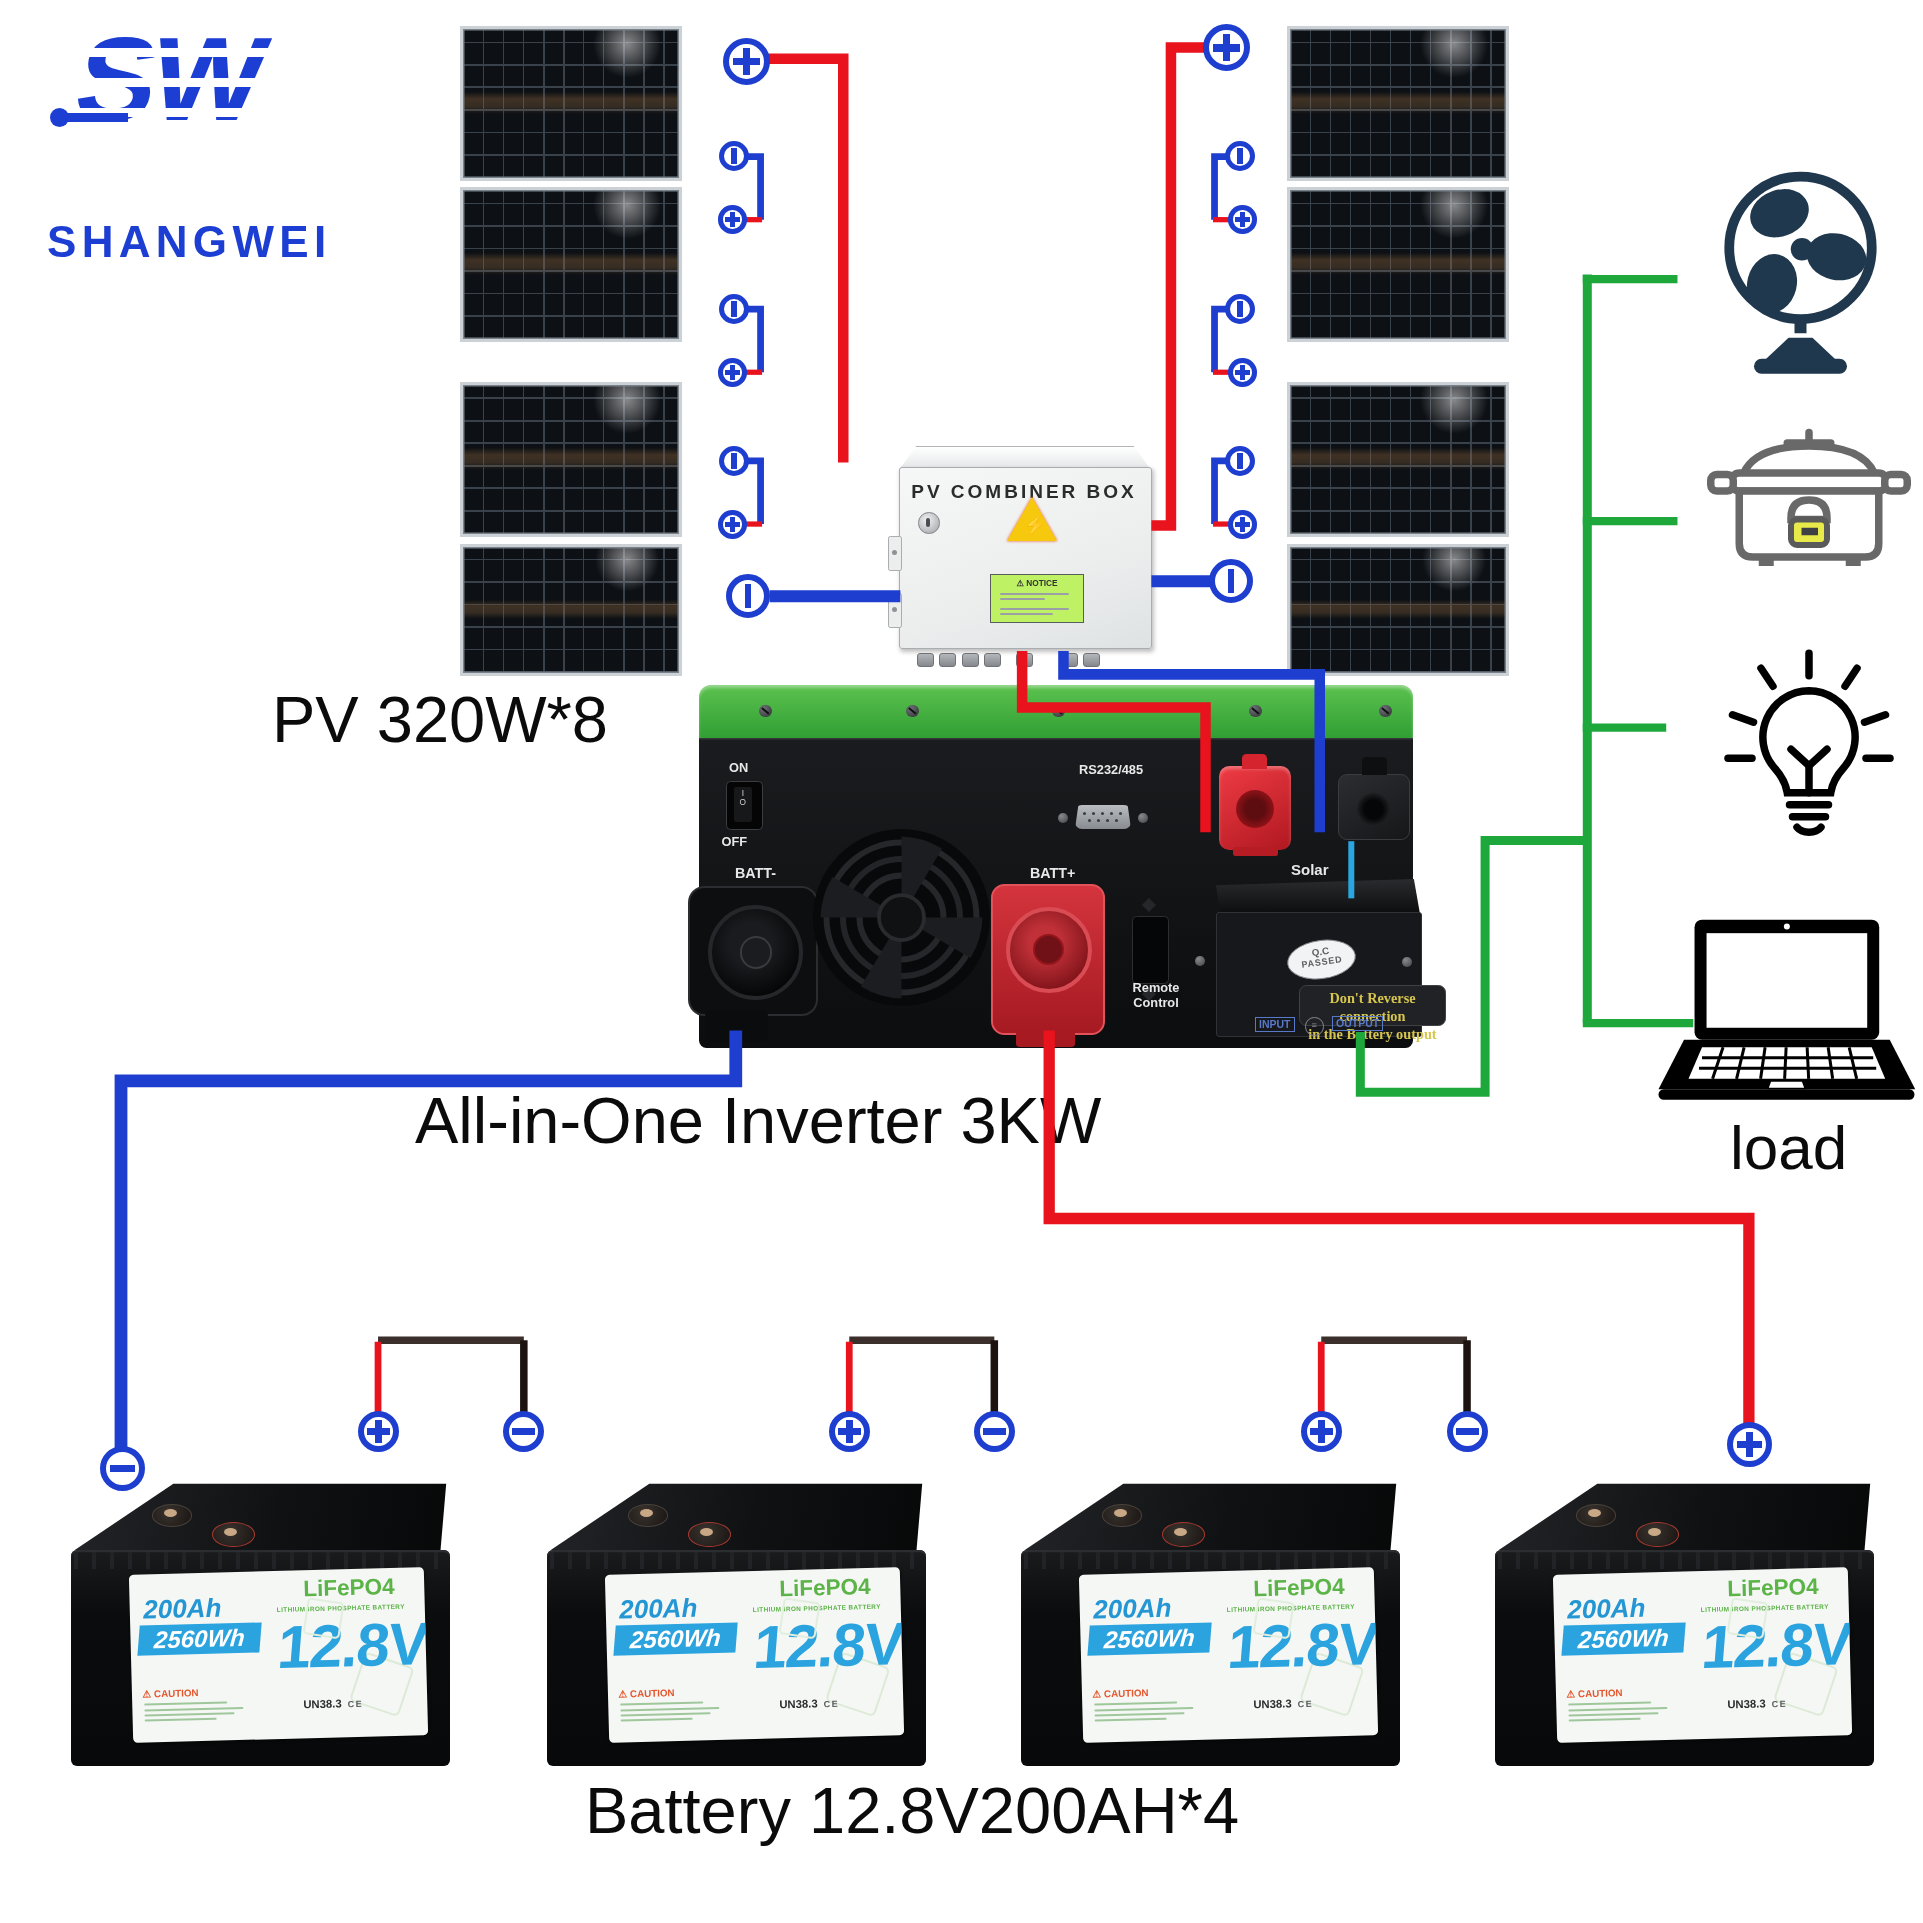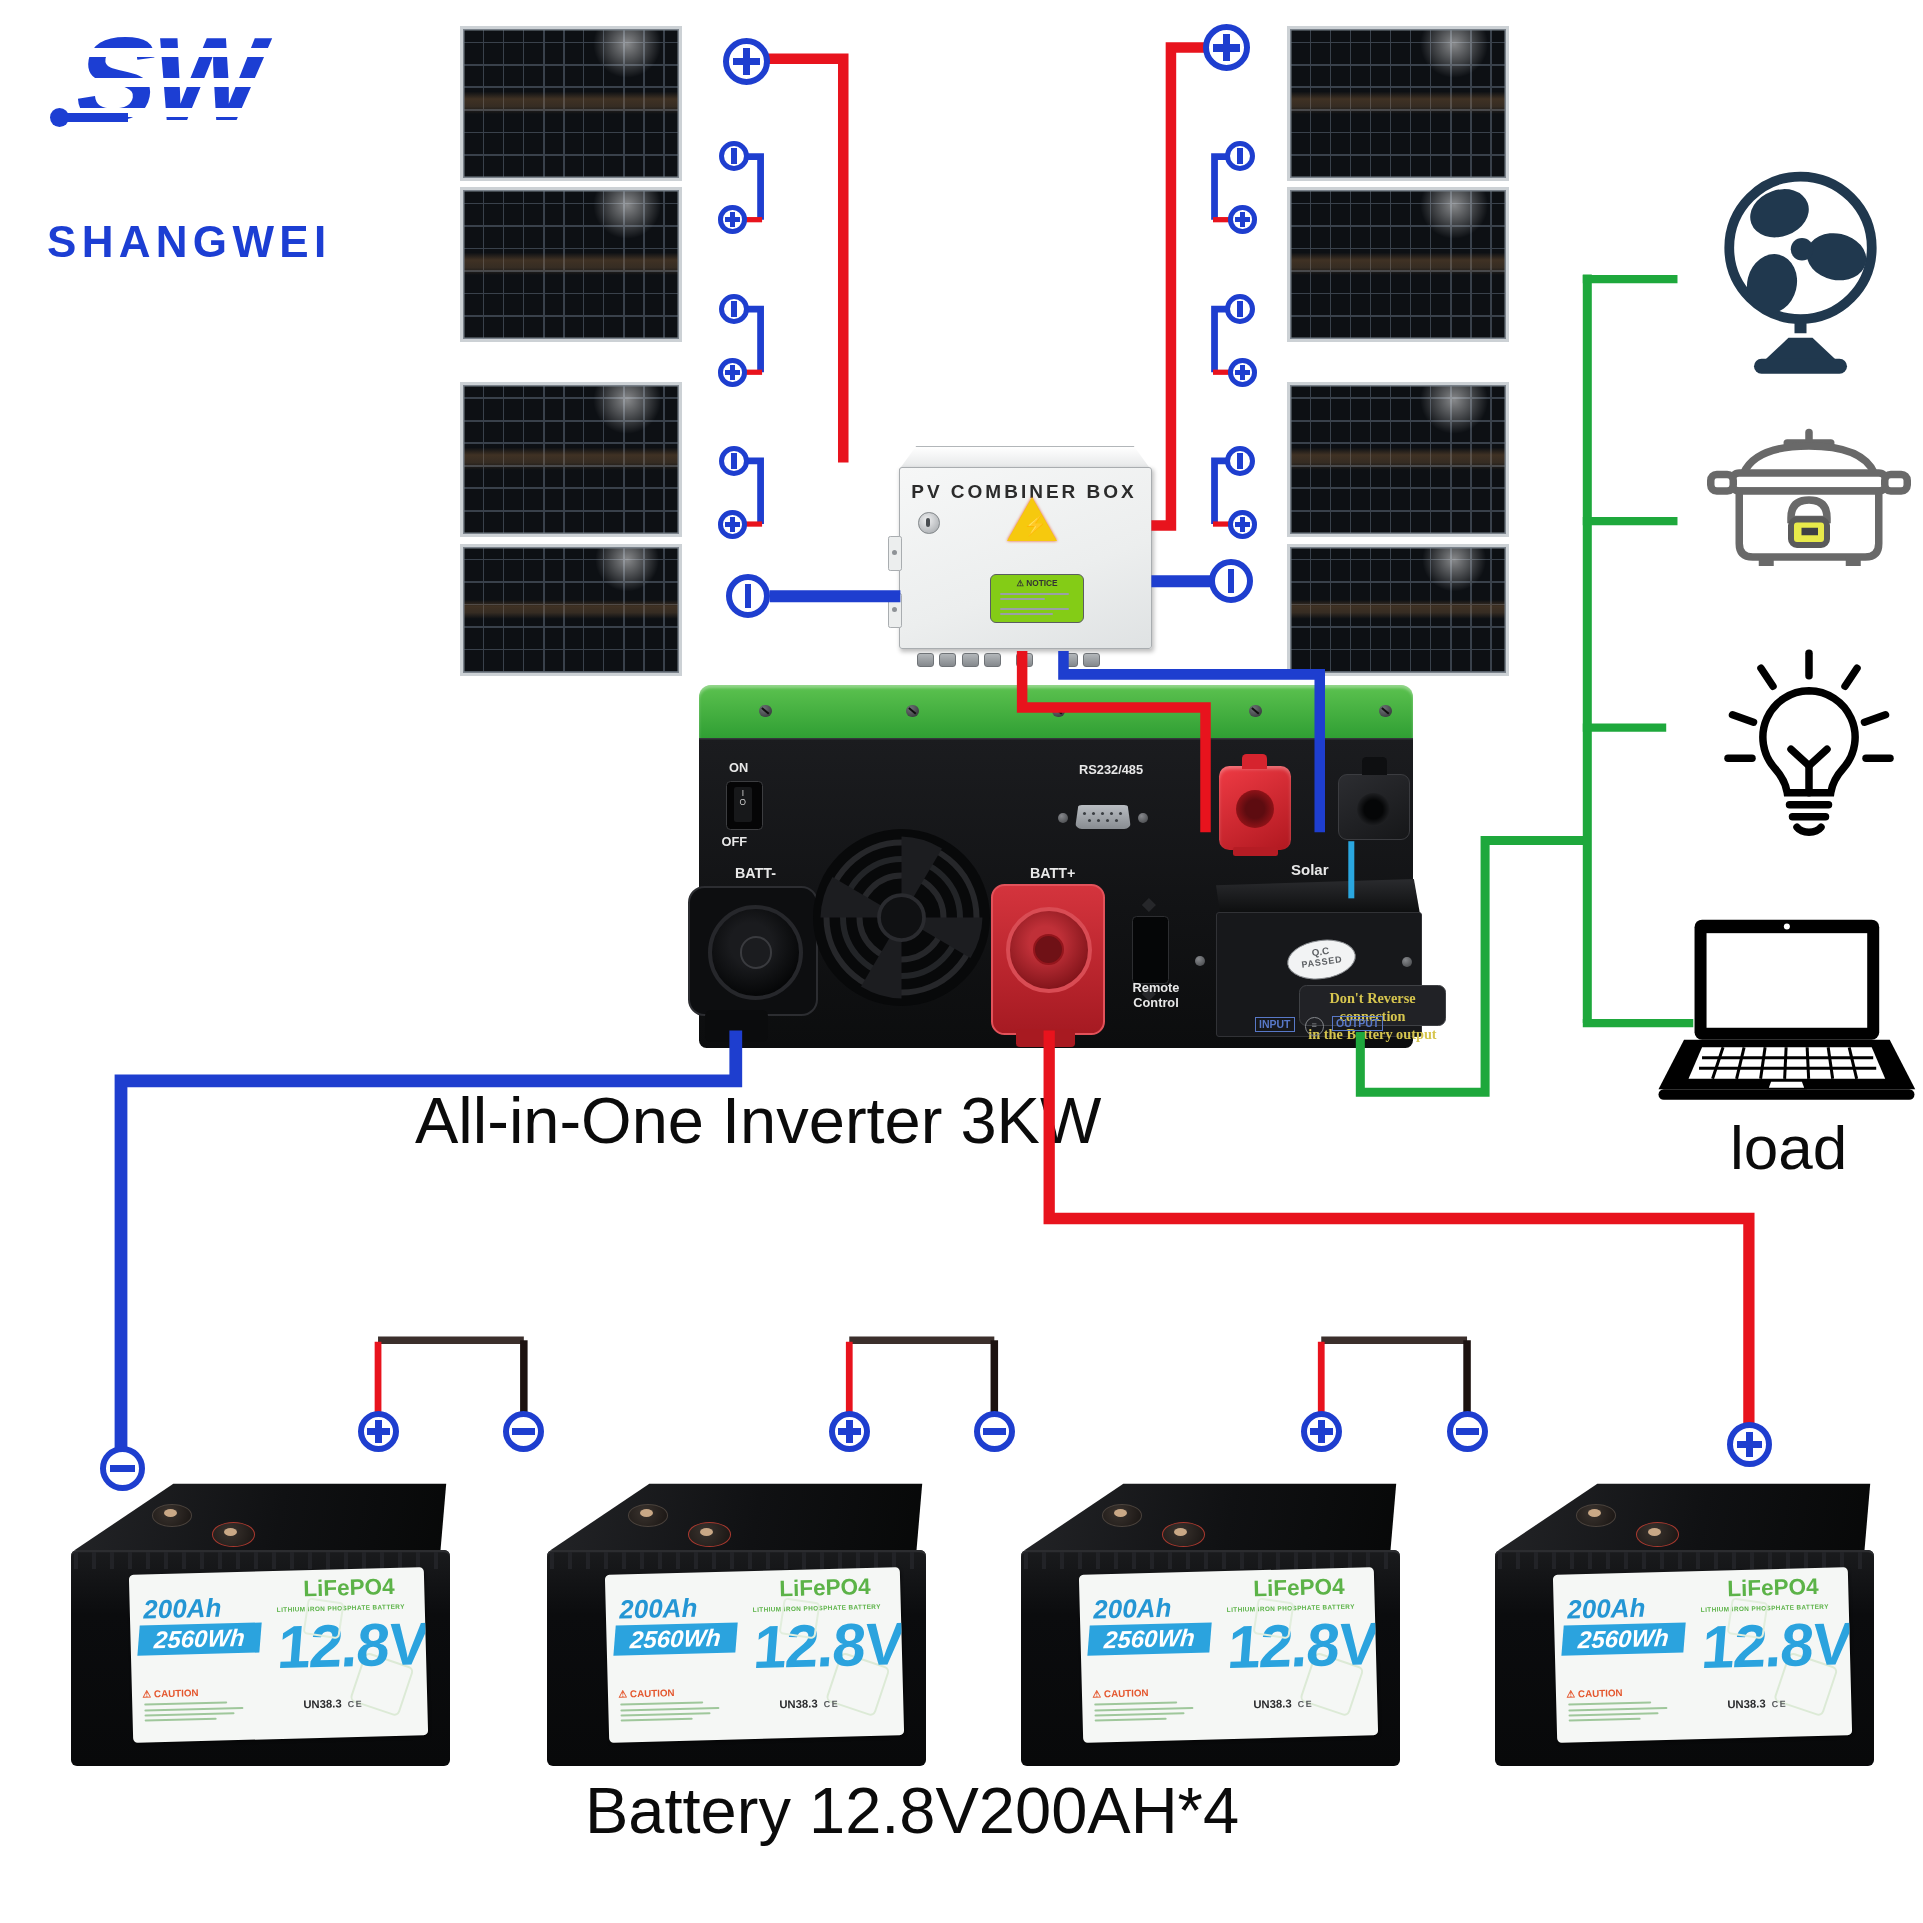--- a/index.html
+++ b/index.html
@@ -46,22 +46,22 @@
      border:0.8px solid #a9adb0;border-radius:3px;box-shadow:1.5px 2.3px 4.5px rgba(0,0,0,.25);}
   .cbox .title{position:absolute;left:15px;top:35px;width:230px;text-align:center;
      font-size:19px;font-weight:700;letter-spacing:3px;color:#2b2b2b;}
   .keyhole{position:absolute;left:24px;top:66px;width:19.5px;height:19.5px;border-radius:50%;
      background:radial-gradient(circle at 40% 35%,#f0f1f2,#9ea2a6);border:1.5px solid #7f8487;}
   .keyhole::after{content:"";position:absolute;left:6.8px;top:5.3px;width:4.5px;height:8.3px;background:#4a4e52;border-radius:2.3px;}
   .warntri{position:absolute;left:113px;top:51px;width:0;height:0;
      border-left:25px solid transparent;border-right:25px solid transparent;
      border-bottom:44px solid #f6c90e;filter:drop-shadow(0 0 1.5px #e8542a);}
   .warntri::after{content:"⚡";position:absolute;left:-9px;top:16.5px;font-size:19.5px;color:#111;}
-  .notice{position:absolute;left:96px;top:128px;width:92px;height:47px;background:#84cc16;
-     border:1.5px solid #5a5d60;border-radius:6px;}
+  .notice{position:absolute;left:96px;top:128px;width:92px;height:47px;background:#bef264;
+     border:1.5px solid #5a5d60;border-radius:0;}
   .notice .nt{width:100%;text-align:center;font-size:8.3px;font-weight:700;color:#333;margin-top:3px;}
   .nbar{position:absolute;left:9px;height:2.3px;background:#9aa0a5;border-radius:1.5px;}
   .gland{position:absolute;top:207px;width:15px;height:12px;background:linear-gradient(#b3b7ba,#85898d);
      border:0.8px solid #6f7377;border-radius:3px;}
   .ctab{position:absolute;left:-6px;width:12px;height:33px;background:#eceeee;border:0.8px solid #a9adb0;border-radius:2.3px;}
   .ctab::after{content:"";position:absolute;left:3px;top:12.8px;width:5.3px;height:5.3px;border-radius:50%;background:#8e9296;}
 
   
   .inv{position:absolute;left:699px;top:669px;width:714px;height:362px;z-index:2;}
   .inv .strip{position:absolute;left:0;top:0;width:714px;height:54px;border-radius:12px 12px 0 0;
@@ -520,18 +520,19 @@
 
   <div class="term big hminus" style="left:100px;top:1430px;width:45px;height:45px"></div>
   <div class="term mid plus" style="left:358px;top:1395px;width:41px;height:41px"></div>
   <div class="term mid hminus" style="left:503px;top:1395px;width:41px;height:41px"></div>
   <div class="term mid plus" style="left:829px;top:1395px;width:41px;height:41px"></div>
   <div class="term mid hminus" style="left:974px;top:1395px;width:41px;height:41px"></div>
   <div class="term mid plus" style="left:1301px;top:1395px;width:41px;height:41px"></div>
   <div class="term mid hminus" style="left:1447px;top:1395px;width:41px;height:41px"></div>
   <div class="term big plus" style="left:1727px;top:1406px;width:45px;height:45px"></div>
 
+  <div class="seclabel" style="left:272px;top:666px">PV 320W*8</div>
   <div class="seclabel" style="left:415px;top:1067px">All-in-One Inverter 3KW</div>
   <div class="seclabel" style="left:585px;top:1757px">Battery 12.8V200AH*4</div>
   <div class="seclabel" style="left:1730px;top:1096px;font-size:62px">load</div>
 
 </div>
 
 
 </body></html>

